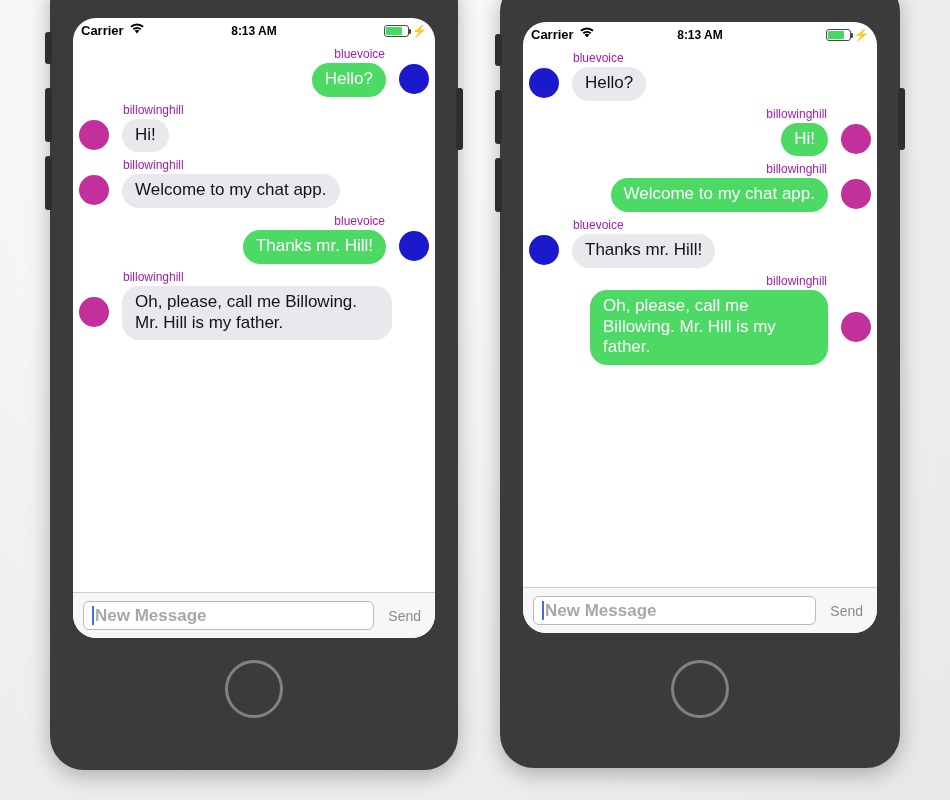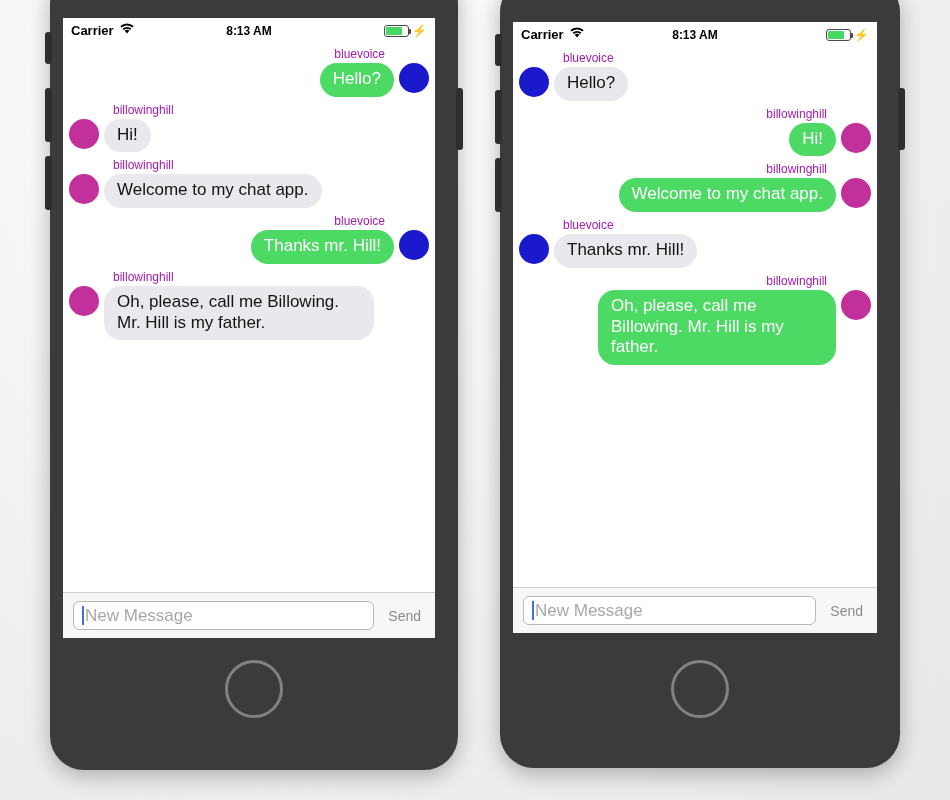--- a/index.html
+++ b/index.html
@@ -45,26 +45,27 @@
     position: absolute;
     background: #2e2e2e;
     border-radius: 3px;
   }
   .sidebtn.l { left: -5px; width: 7px; }
   .sidebtn.r { right: -5px; width: 7px; }
 
   
   .screen {
     position: absolute;
-    left: 13px;
+    left: 23px;
     right: 23px;
     background: #ffffff;
     overflow: hidden;
     display: flex;
     flex-direction: column;
+    border-radius: 23px;
   }
   .phone.left  .screen { top: 48px; height: 620px; }
   .phone.right .screen { top: 44px; height: 611px; }
 
   
   .home-btn {
     position: absolute;
     left: 50%;
     transform: translateX(-50%);
     border: 3px solid #8e8e8e;
@@ -143,22 +144,22 @@
     font-size: 12px;
     color: #a21caf;
     line-height: 1.25;
     margin: 2px 44px 1px 44px;
   }
   .msg-row.in  .sender { align-self: flex-start; }
   .msg-row.out .sender { align-self: flex-end; }
 
   .bubble-line {
     display: flex;
-    align-items: flex-start;
-    gap: 5px;
+    align-items: center;
+    gap: 13px;
     max-width: 100%;
   }
   .msg-row.out .bubble-line { flex-direction: row; justify-content: flex-end; }
 
   .avatar {
     width: 30px; height: 30px;
     border-radius: 50%;
     flex: 0 0 auto;
     margin-bottom: 2px;
   }
@@ -202,21 +203,21 @@
     display: flex;
     align-items: center;
   }
   .caret {
     width: 2px;
     height: 19px;
     background: #3f6fe0;
     margin-right: 1px;
     flex: 0 0 auto;
   }
-  .ph-text { color: #a8a8a8; }
+  .ph-text { color: #a8a8a8; font-weight: bold; }
   .send-btn {
     font-size: 14px;
     color: #8b8b8b;
     padding: 0 4px;
     flex: 0 0 auto;
     background: none;
     border: none;
     font-family: "Liberation Sans", sans-serif;
   }
 </style>

